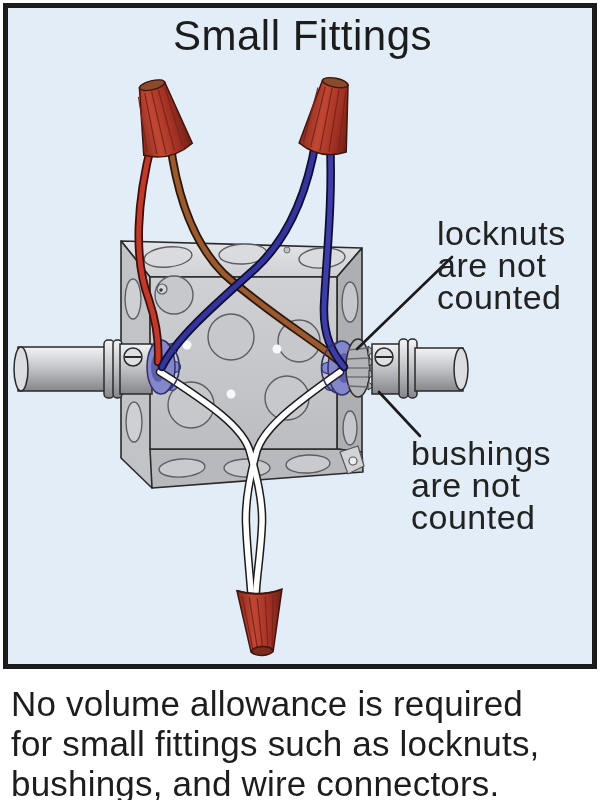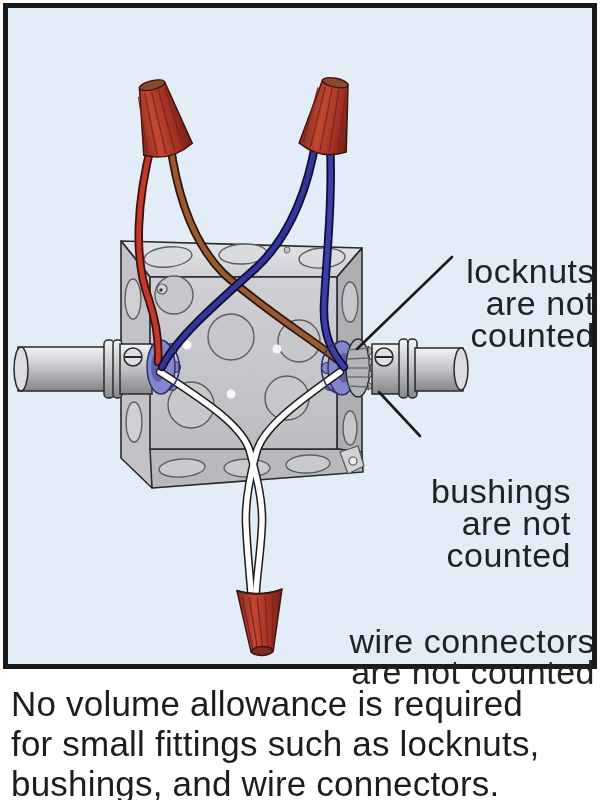--- a/index.html
+++ b/index.html
@@ -12,21 +12,21 @@
     box-sizing:border-box;border:5px solid #1b1b1b;background:#e2edf8;
   }
   .figure-svg{position:absolute;left:0;top:0;width:605px;height:800px;z-index:2;}
   .title{
     position:absolute;left:0;top:12px;width:605px;z-index:3;
     text-align:center;font-size:42px;line-height:48px;color:#1c1c1c;
     letter-spacing:0.5px;
   }
   .anno{
     position:absolute;z-index:3;color:#222222;font-size:34px;line-height:32px;
-    letter-spacing:0.5px;text-align:right;white-space:pre-line;margin-top:38px;
+    letter-spacing:0.5px;text-align:left;white-space:pre-line;
   }
   .anno.locknuts{left:437px;top:217px;width:158px;}
   .anno.bushings{left:411px;top:437px;width:160px;}
   .anno.wireconn{left:305px;top:588px;width:290px;line-height:31px;}
   .caption{
     position:absolute;left:11px;top:684px;width:586px;z-index:3;
     color:#1d1d1d;font-size:35px;line-height:40px;white-space:pre-line;
     letter-spacing:0.2px;
   }
   .wire{fill:none;stroke-linecap:round;}
@@ -37,20 +37,21 @@
   .edge{stroke:#2a2a2a;stroke-width:1.6px;stroke-linejoin:round;}
   .ko{stroke:#5d5e62;stroke-width:1.4px;}
 </style>
 </head>
 <body>
 
 <div class="page">
 
   <div class="panel"></div>
 
+  <div class="title">Small Fittings</div>
 
   <svg class="figure-svg" viewBox="0 0 605 800" xmlns="http://www.w3.org/2000/svg">
     <defs>
       <linearGradient id="gPipe" x1="0" y1="0" x2="0" y2="1">
         <stop offset="0" stop-color="#f2f3f5"></stop>
         <stop offset="0.45" stop-color="#c6c7ca"></stop>
         <stop offset="1" stop-color="#85868b"></stop>
       </linearGradient>
       <linearGradient id="gFront" x1="0" y1="0" x2="0" y2="1">
         <stop offset="0" stop-color="#d0d1d4"></stop>
@@ -221,20 +222,18 @@
     <line x1="452" y1="257" x2="357" y2="349" stroke="#1b1b1b" stroke-width="2.6" stroke-linecap="round"></line>
     <line x1="379" y1="392" x2="420" y2="436" stroke="#1b1b1b" stroke-width="2.6" stroke-linecap="round"></line>
   </svg>
 
   <div class="anno locknuts">locknuts
 are not
 counted</div>
   <div class="anno bushings">bushings
 are not
 counted</div>
-  <div class="anno wireconn">wire connectors
-are not counted</div>
 
   <div class="caption">No volume allowance is required
 for small fittings such as locknuts,
 bushings, and wire connectors.</div>
 
 </div>
 
 </body></html>

